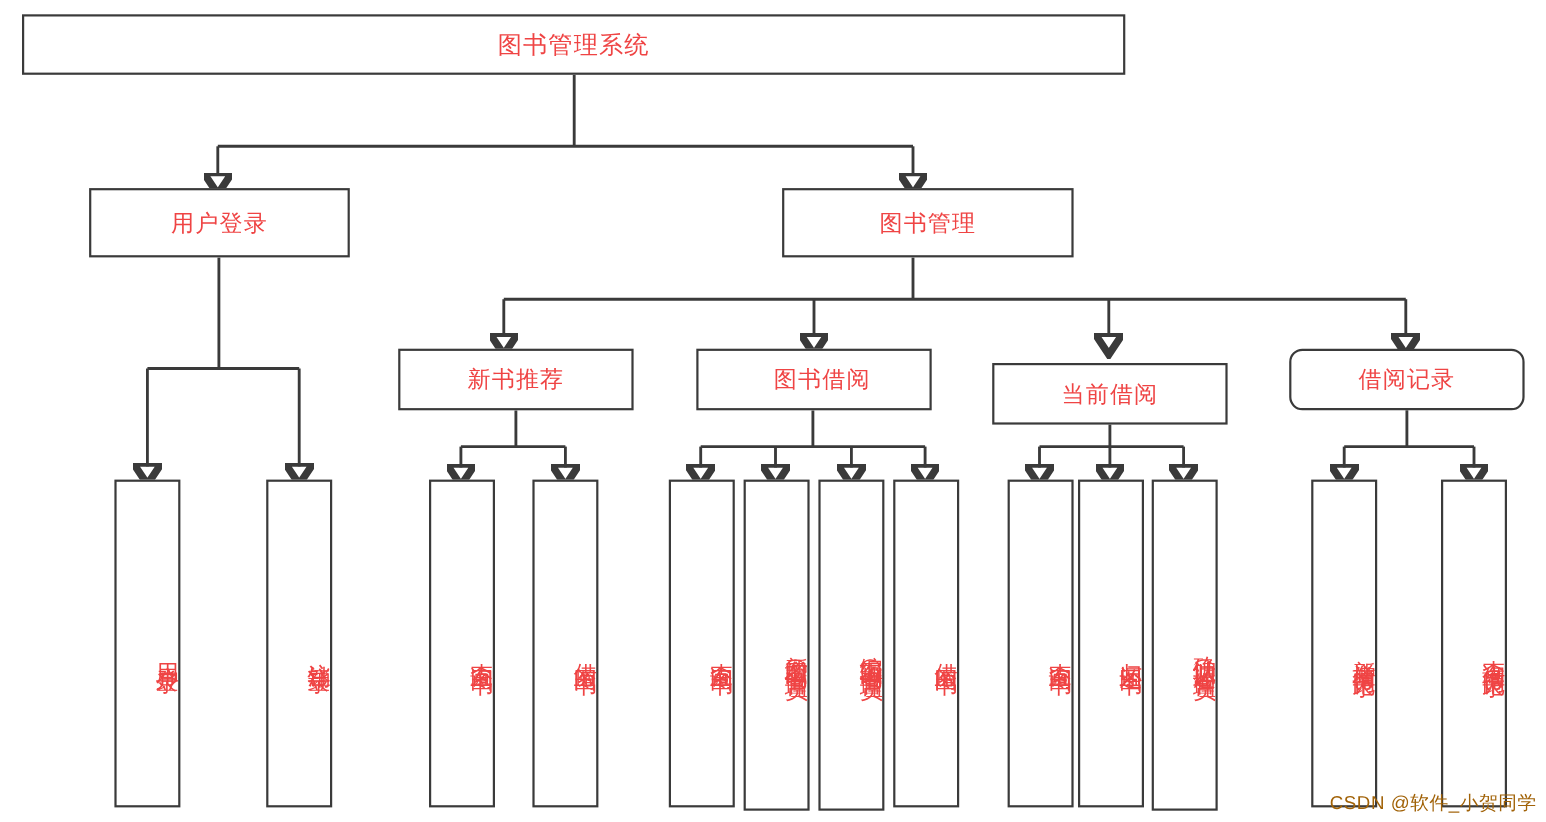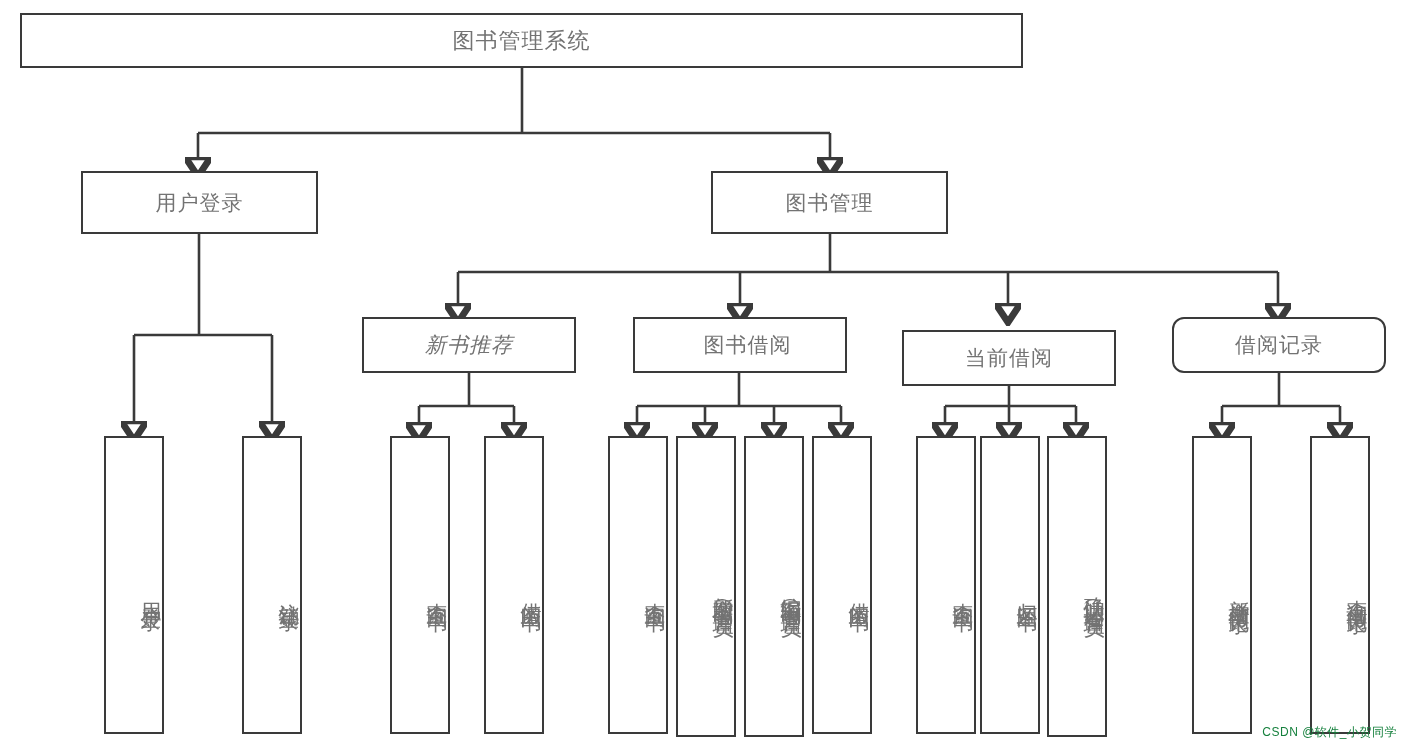--- a/index.html
+++ b/index.html
@@ -12,21 +12,21 @@
   }
   #diagram{position:absolute;left:0;top:0;width:1405px;height:747px;}
   .node{
     position:absolute;
     box-sizing:border-box;
     border:2px solid #3a3a3a;
     background:#ffffff;
     display:flex;
     align-items:center;
     justify-content:center;
-    color:#737373;
+    color:#ef4444;
   }
   .node.horiz{
     font-size:21px;
     letter-spacing:1px;
   }
   .node.root{font-size:22px;}
   .node.leaf{
     font-size:21px;
     writing-mode:vertical-rl;
     text-orientation:upright;
@@ -38,22 +38,22 @@
   }
   .node.leaf span{
     writing-mode:vertical-rl;
     text-orientation:upright;
     display:block;
   }
   .watermark{
     position:absolute;
     right:8px;
     bottom:6px;
-    font-size:12px;
-    color:#15803d;
+    font-size:17px;
+    color:#a16207;
     letter-spacing:0.5px;
     white-space:nowrap;
   }
   svg.links{position:absolute;left:0;top:0;width:1405px;height:747px;pointer-events:none;}
   svg.links line, svg.links path{stroke:#3a3a3a;stroke-width:2.6;fill:none;}
 </style>
 </head>
 <body>
 
 <div id="diagram">
@@ -106,25 +106,25 @@
     <line x1="1340" y1="406" x2="1340" y2="425" marker-end="url(#arrow)"></line>
   </svg>
 
   <div class="node horiz root" style="left:20px;top:13px;width:1003px;height:55px;">
     <span>图书管理系统</span>
   </div>
 
   <div class="node horiz" style="left:81px;top:171px;width:237px;height:63px;">
     <span>用户登录</span>
   </div>
-  <div class="node horiz" style="left:711px;top:171px;width:237px;height:63px;">
+  <div class="node horiz" style="left:711px;top:171px;width:265px;height:63px;">
     <span>图书管理</span>
   </div>
 
-  <div class="node horiz" style="left:362px;top:317px;width:214px;height:56px;font-style:italic;">
+  <div class="node horiz" style="left:362px;top:317px;width:214px;height:56px;">
     <span>新书推荐</span>
   </div>
   <div class="node horiz" style="left:633px;top:317px;width:214px;height:56px;padding-left:15px;">
     <span>图书借阅</span>
   </div>
   <div class="node horiz" style="left:902px;top:330px;width:214px;height:56px;">
     <span>当前借阅</span>
   </div>
   <div class="node horiz" style="left:1172px;top:317px;width:214px;height:56px;border-radius:12px;">
     <span>借阅记录</span>

